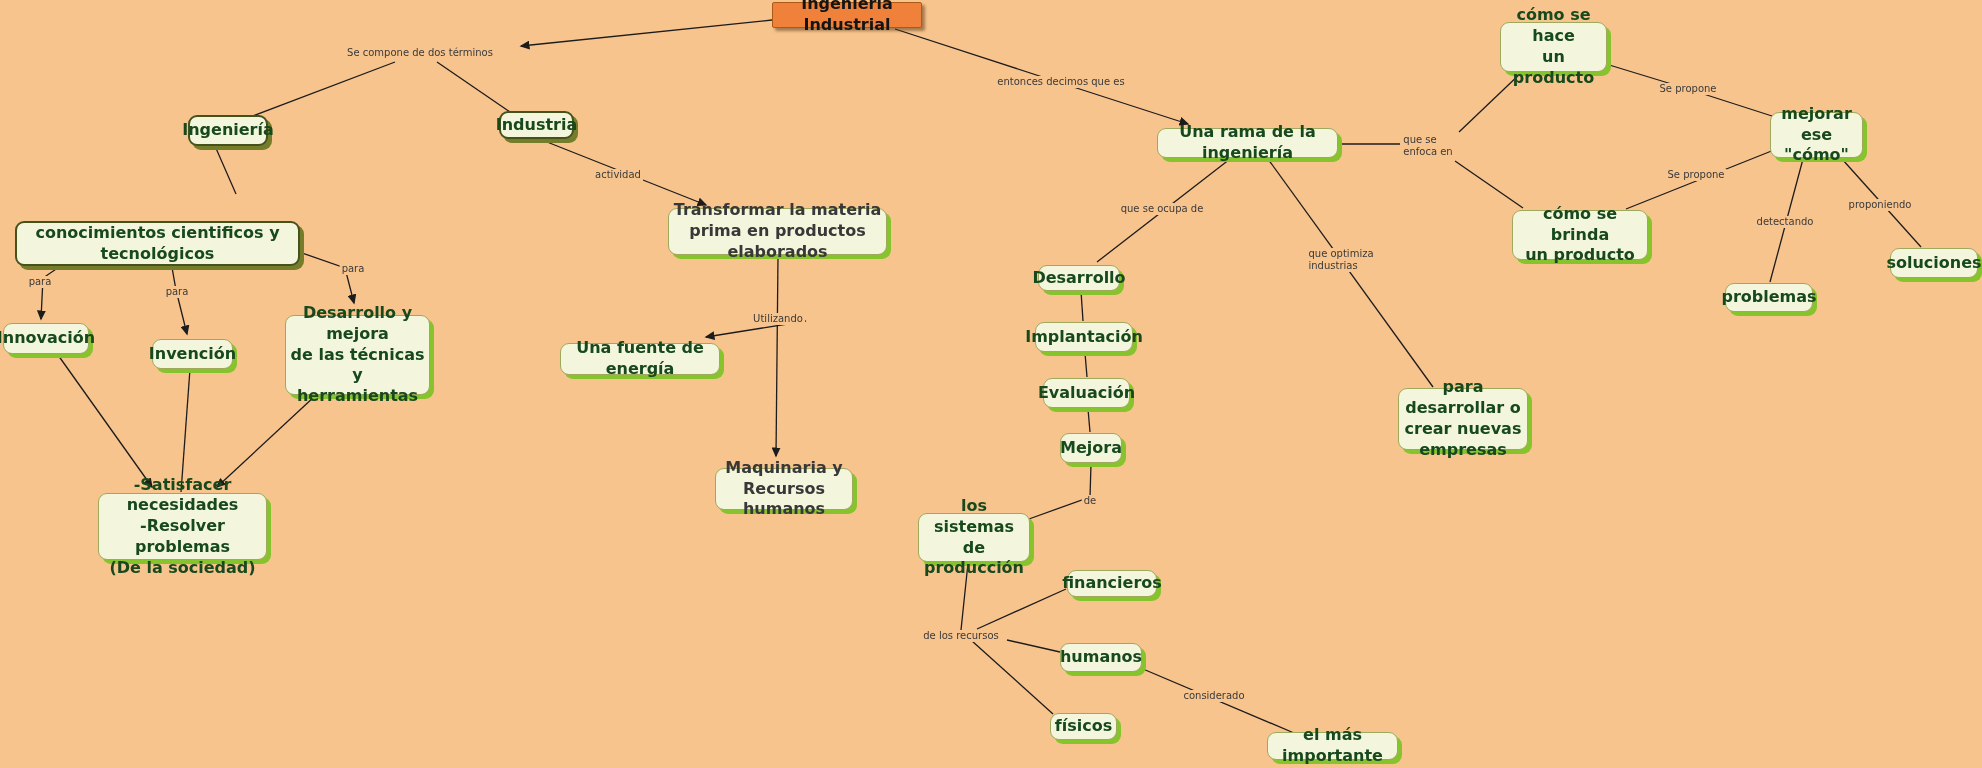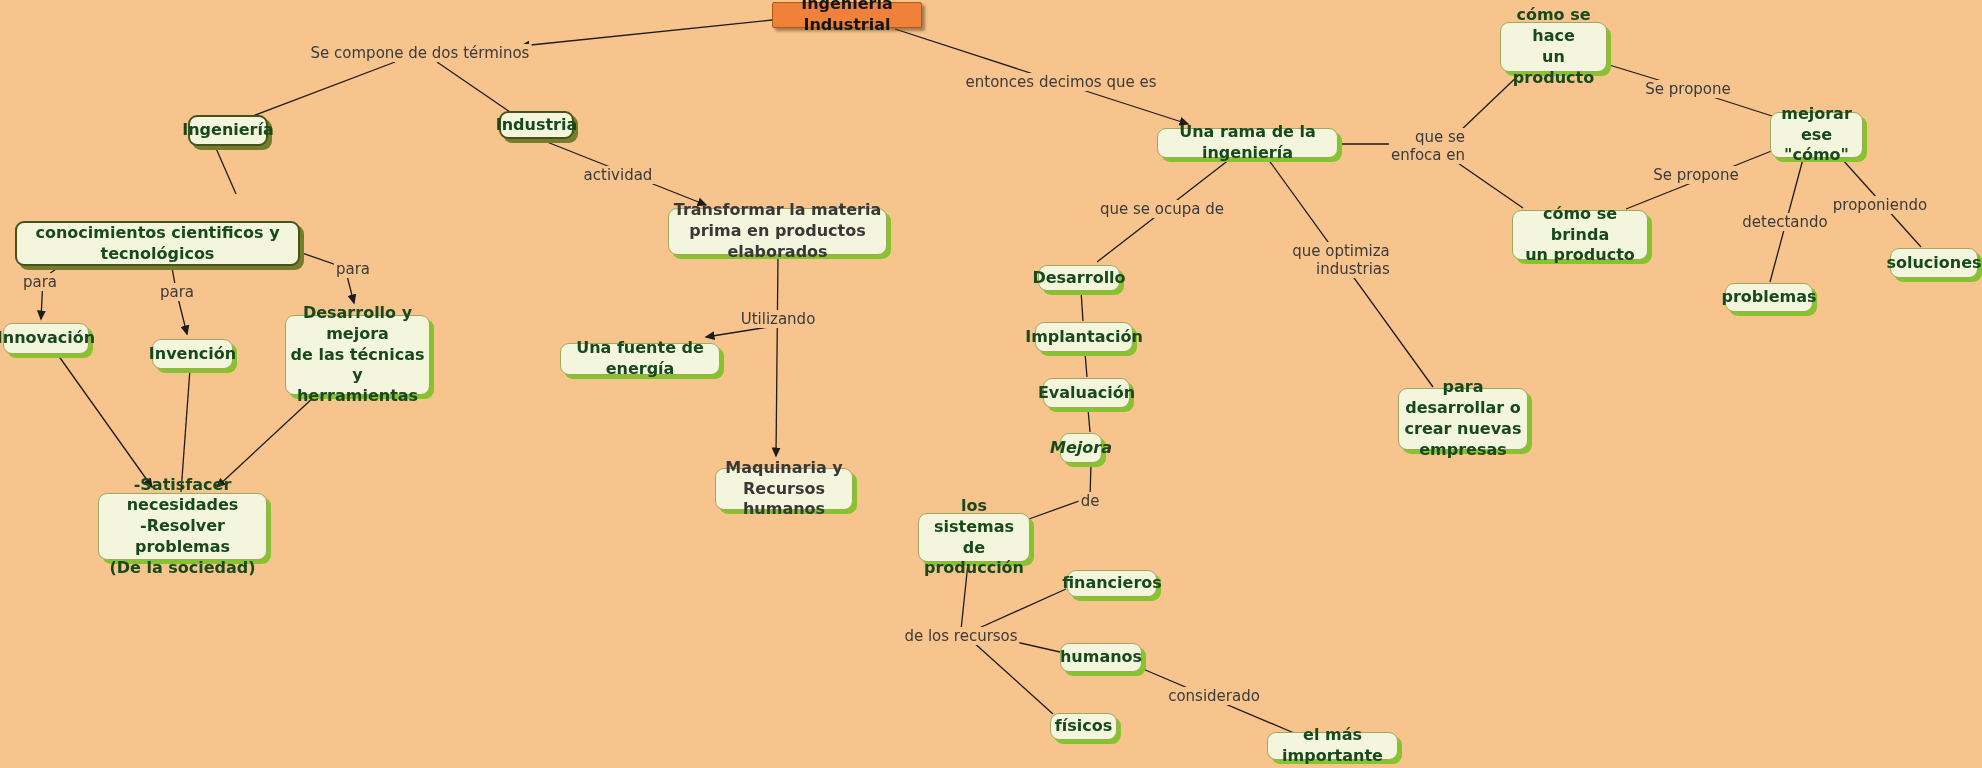--- a/index.html
+++ b/index.html
@@ -9,21 +9,21 @@
   .node{
     position:absolute;z-index:3;display:flex;align-items:center;justify-content:center;
     text-align:center;font-weight:bold;font-size:16px;line-height:1.3;white-space:pre-line;
     border-radius:9px;padding:2px 4px;box-sizing:border-box;cursor:default;
   }
   .node.green{box-shadow:4px 4px 0 var(--shadow-green);border:1px solid var(--border-olive);}
   .node.dark{box-shadow:4px 4px 0 var(--shadow-olive);border:2px solid var(--border-dark);}
   .node.title{border-radius:2px;box-shadow:3px 3px 3px rgba(96,62,25,0.55);border:1px solid var(--border-title);}
   .link-label{
     position:absolute;z-index:2;transform:translate(-50%,-50%);
-    font-size:15px;line-height:1.2;text-align:right;white-space:pre-line;
+    font-size:10px;line-height:1.2;text-align:left;white-space:pre-line;
     padding:0 2px;cursor:default;
   }
 </style>
 </head>
 <body>
 
 <div id="canvas" style="width: 1982px; height: 768px; background: rgb(248, 196, 142); --shadow-green: #86c32d; --shadow-olive: #767d2a; --border-olive: #9fa95e; --border-dark: #46521c; --border-title: #ad5a17;">
     <svg id="edge-layer" width="1982" height="768">
       <defs>
         <marker id="arrowhead" markerWidth="11" markerHeight="9" refX="8.5" refY="4.5" orient="auto" markerUnits="userSpaceOnUse">
@@ -77,21 +77,21 @@
 (De la sociedad)</div>
     <div class="node green gray" style="left: 668px; top: 208px; width: 219px; height: 47px; background: rgb(243, 246, 220); color: rgb(56, 56, 56);">Transformar la materia
 prima en productos elaborados</div>
     <div class="node green" style="left: 560px; top: 343px; width: 160px; height: 32px; background: rgb(243, 246, 220); color: rgb(23, 73, 29);">Una fuente de energía</div>
     <div class="node green gray" style="left: 715px; top: 468px; width: 138px; height: 42px; background: rgb(243, 246, 220); color: rgb(56, 56, 56);">Maquinaria y
 Recursos humanos</div>
     <div class="node green" style="left: 1157px; top: 128px; width: 181px; height: 30px; background: rgb(243, 246, 220); color: rgb(23, 73, 29);">Una rama de la ingeniería</div>
     <div class="node green" style="left: 1038px; top: 265px; width: 82px; height: 26px; background: rgb(243, 246, 220); color: rgb(23, 73, 29);">Desarrollo</div>
     <div class="node green" style="left: 1035px; top: 322px; width: 98px; height: 30px; background: rgb(243, 246, 220); color: rgb(23, 73, 29);">Implantación</div>
     <div class="node green" style="left: 1043px; top: 378px; width: 87px; height: 30px; background: rgb(243, 246, 220); color: rgb(23, 73, 29);">Evaluación</div>
-    <div class="node green" style="left: 1060px; top: 433px; width: 42px; height: 30px; background: rgb(243, 246, 220); color: rgb(23, 73, 29); font-style: italic;">Mejora</div>
+    <div class="node green" style="left: 1060px; top: 433px; width: 62px; height: 30px; background: rgb(243, 246, 220); color: rgb(23, 73, 29);">Mejora</div>
     <div class="node green" style="left: 1398px; top: 388px; width: 130px; height: 62px; background: rgb(243, 246, 220); color: rgb(23, 73, 29);">para desarrollar o
 crear nuevas
 empresas</div>
     <div class="node green" style="left: 1500px; top: 22px; width: 107px; height: 50px; background: rgb(243, 246, 220); color: rgb(23, 73, 29);">cómo se hace
 un producto</div>
     <div class="node green" style="left: 1770px; top: 112px; width: 93px; height: 46px; background: rgb(243, 246, 220); color: rgb(23, 73, 29);">mejorar
 ese "cómo"</div>
     <div class="node green" style="left: 1512px; top: 210px; width: 136px; height: 50px; background: rgb(243, 246, 220); color: rgb(23, 73, 29);">cómo se brinda
 un producto</div>
     <div class="node green" style="left: 1725px; top: 283px; width: 88px; height: 29px; background: rgb(243, 246, 220); color: rgb(23, 73, 29);">problemas</div>

